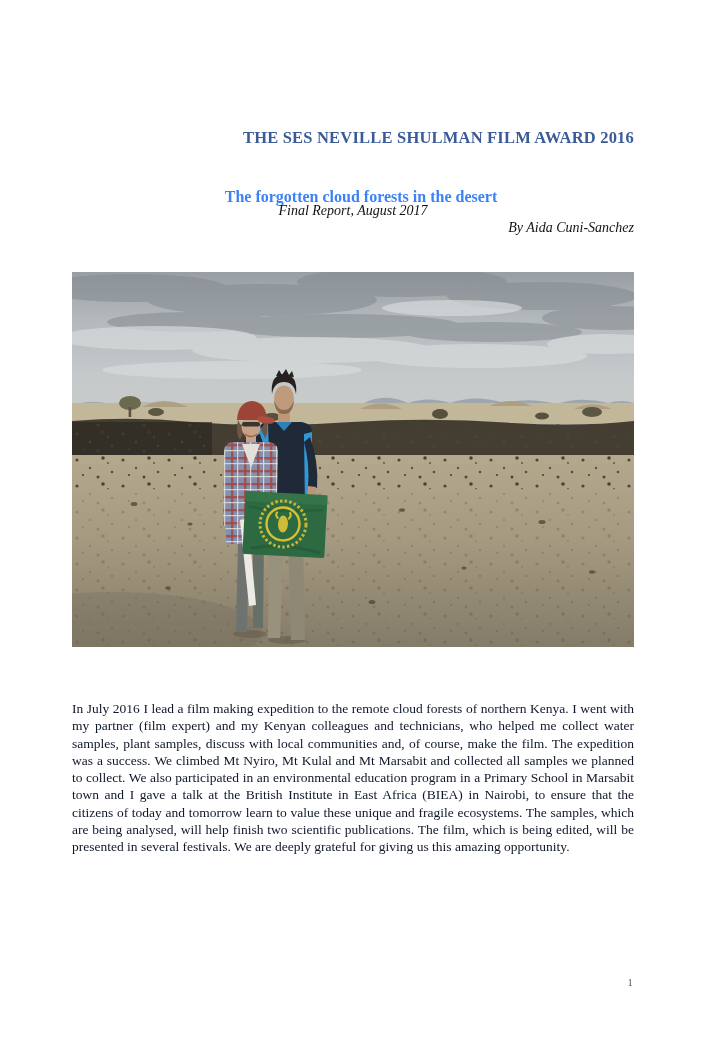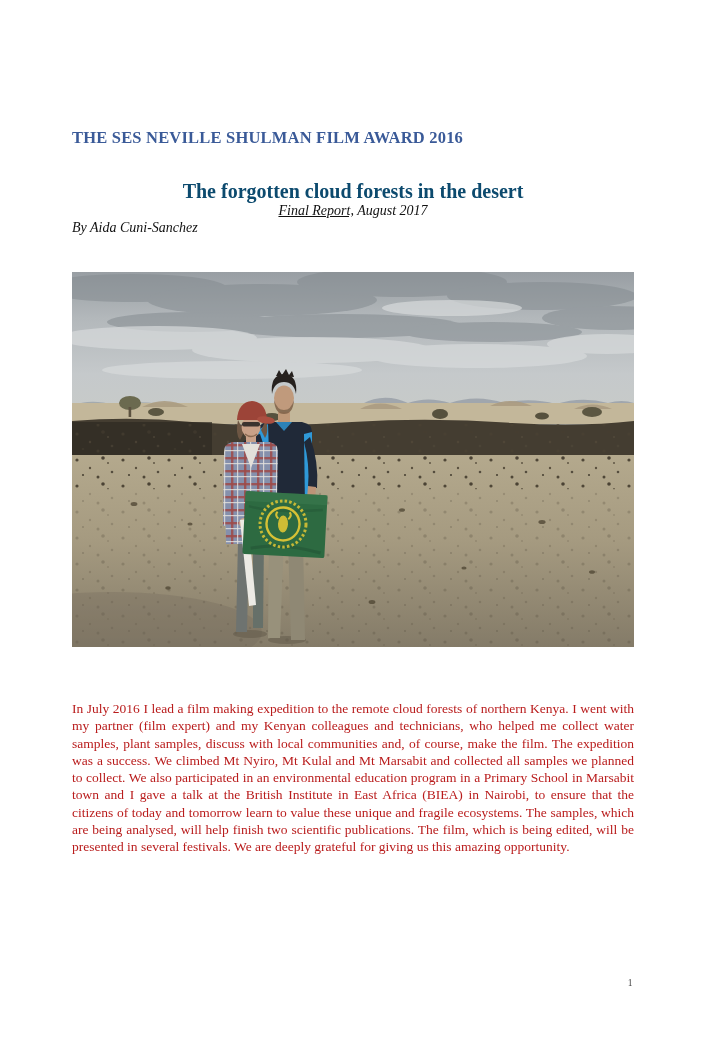--- a/index.html
+++ b/index.html
@@ -6,54 +6,54 @@
   .page{
     position:relative;
     width:720px;height:1054px;
     background:#ffffff;
     font-family:"Liberation Serif", serif;
     color:#000;
     overflow:hidden;
   }
   .title{
     position:absolute;top:128px;left:72px;width:562px;
-    margin:0;text-align:left;
+    margin:0;text-align:right;
     font-size:16.5px;font-weight:bold;letter-spacing:.2px;
     color:#3a5a98;
   }
   .subtitle{
     position:absolute;top:180px;left:72px;width:562px;
-    margin:0;text-align:center;
-    font-size:20px;font-weight:bold;
-    color:#0c4a6e;
+    margin:8px;text-align:center;
+    font-size:16px;font-weight:bold;
+    color:#3b82f6;
   }
   .reportline{
     position:absolute;top:203px;left:72px;width:562px;
     margin:0;text-align:center;
     font-size:14px;font-style:italic;color:#111;
   }
-  .reportline .ul{text-decoration:underline;}
+  .reportline .ul{}
   .byline{
     position:absolute;top:220px;left:72px;width:562px;
-    margin:0;text-align:left;
+    margin:0;text-align:right;
     font-size:14px;font-style:italic;color:#111;
   }
   .photo{
     position:absolute;top:272px;left:72px;width:562px;height:375px;
     overflow:hidden;
   }
   .photo svg{display:block;}
   .summary-heading{
     position:absolute;top:683px;left:72px;width:562px;
     margin:0;font-size:13.5px;font-weight:bold;color:#000;
   }
   .summary-body{
     position:absolute;top:700px;left:72px;width:562px;
     margin:0;font-size:13.5px;line-height:17.3px;
-    text-align:justify;color:#b91c1c;
+    text-align:justify;color:#0f172a;
   }
   .page-number{
     position:absolute;top:978px;left:620px;width:20px;
     text-align:center;font-size:9.5px;color:#444;
     font-family:"Liberation Serif", serif;
   }
 </style>
 </head>
 <body>
 

